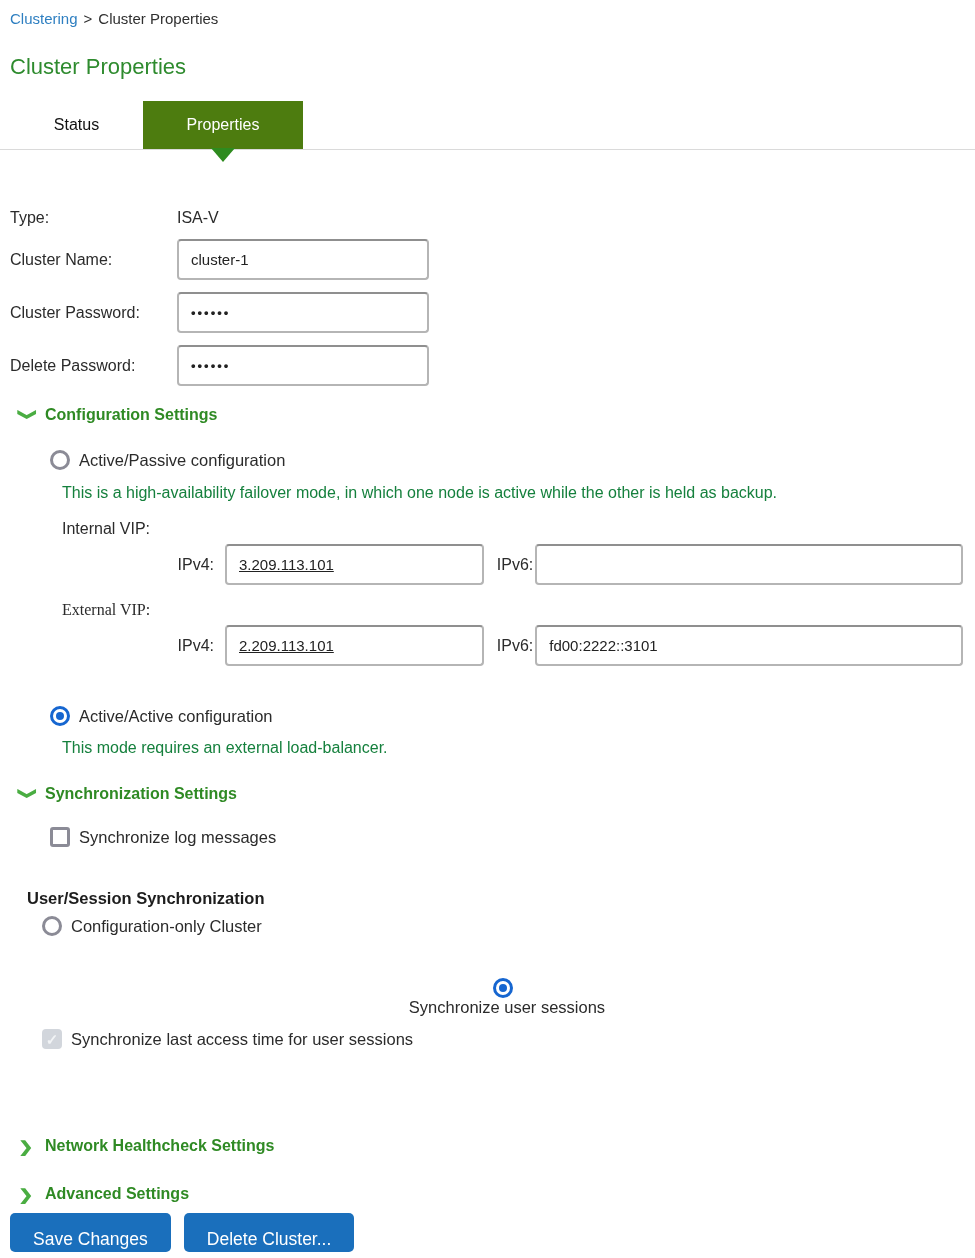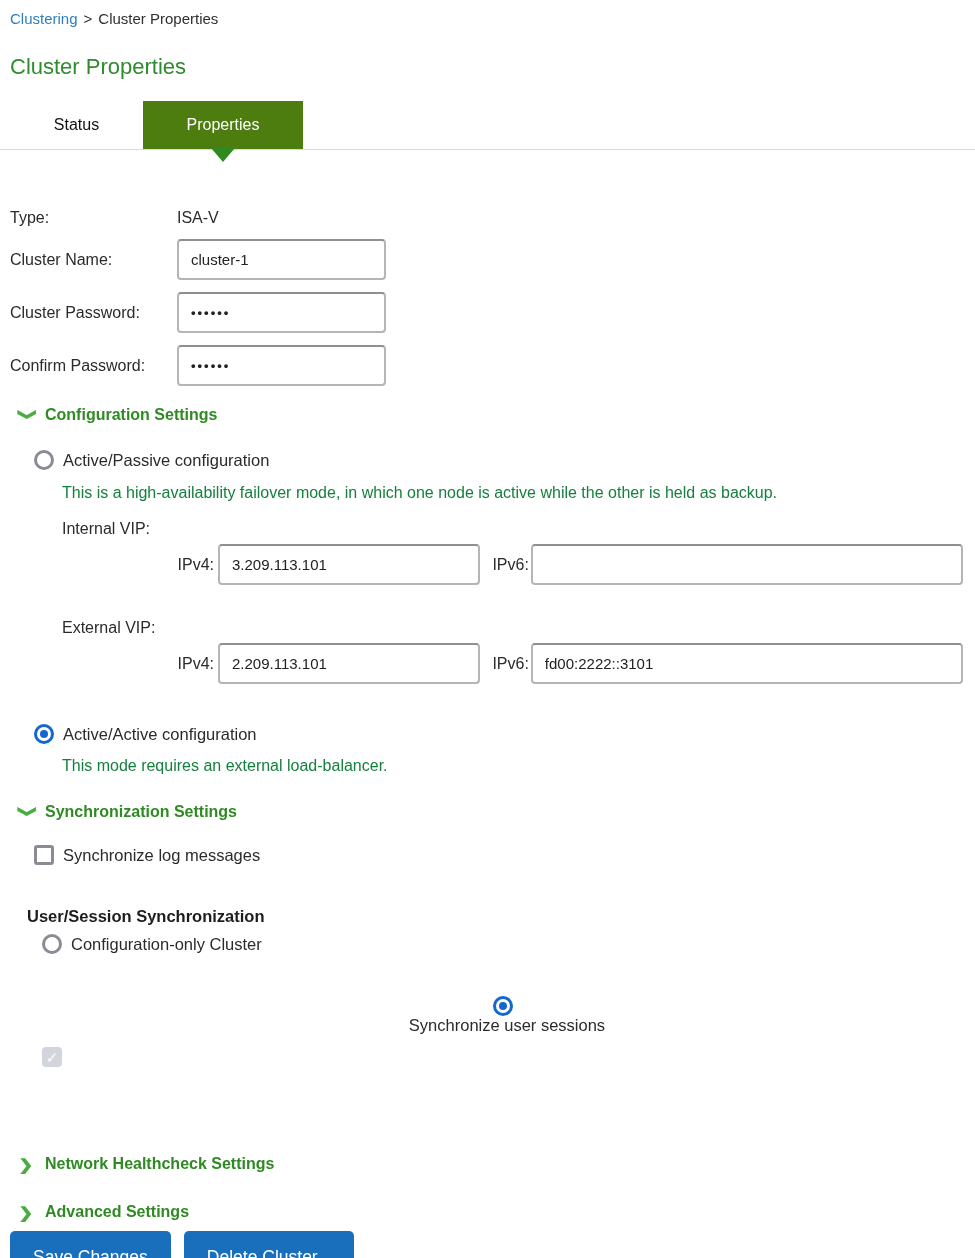--- a/index.html
+++ b/index.html
@@ -40,21 +40,21 @@
   .form-rows { margin-top:56px; }
   .frow { display:flex; align-items:center; margin-bottom:12px; }
   .flabel { width:167px; font-size:16px; flex:0 0 167px; }
   .type-row { margin-bottom:9px; min-height:24px; }
   .type-value { font-size:16px; }
   input.txt {
     height:41px; border:2px solid #b5b5b5; border-top-color:#8f8f8f;
     border-radius:4px; padding:0 12px; font-size:15px; color:#222;
     font-family:"Liberation Sans", sans-serif; outline:none; background:#fff;
   }
-  .w-name { width:209px; }
+  .w-name { width:252px; }
   input.pwd { letter-spacing:2px; font-size:13px; font-weight:700; }
 
   
   .section-head {
     display:flex; align-items:center; margin-top:20px; cursor:pointer;
     margin-left:10px;
   }
   .chev {
     color:#4aad42; font-weight:900; font-size:15px; line-height:1;
     display:inline-block; width:18px; text-align:left;
@@ -80,44 +80,44 @@
   }
   .checkbox.disabled-checked {
     background:#d2d6dc; border:none; border-radius:4px; cursor:default;
   }
   .checkbox .tick { display:none; }
   .checkbox.disabled-checked .tick {
     display:block; color:#f2f4f6; font-size:15px; font-weight:700; line-height:1;
   }
   .ctl-label { font-size:16.5px; margin-left:9px; color:#2b2b2b; cursor:default; }
 
-  .indent-24 { margin-left:24px; }
+  .indent-24 { margin-left:40px; }
   .indent-32 { margin-left:32px; }
   .desc { margin-left:52px; font-size:16px; color:#15803d; }
 
   
   .vip-title { margin-left:52px; margin-top:18px; font-size:16px; }
   .vip-inputs { display:flex; align-items:center; margin-top:6px; }
   .lbl-ipv4 { flex:0 0 204px; text-align:right; font-size:16px; }
   .lbl-ipv6 { flex:0 0 45px; margin-left:4px; text-align:right; font-size:16px; }
-  .w-ip4 { width:271px; margin-left:4px; }
+  .w-ip4 { width:271px; margin-left:11px;text-decoration:underline; }
   .w-ip6 { width:448px; margin-left:2px; }
 
   .subhead { font-size:16.5px; font-weight:700; color:#1d1d1d; margin:42px 0 0 17px; }
 
   
   .buttons { display:flex; gap:13px; margin-top:10px; }
   .btn {
     background:#1a6fbc; color:#fff; border:none; border-radius:5px;
     height:39px; font-size:17.5px; padding:16px 23px; cursor:pointer;
     font-family:"Liberation Sans", sans-serif;
   }
 
   
-  .mt-26 { margin-top:26px; } .mt-14 { margin-top:14px; } .mt-16 { margin-top:34px; }
+  .mt-26 { margin-top:26px; } .mt-14 { margin-top:14px; } .mt-16 { margin-top:16px;font-family:Liberation Serif, serif; }
   .mt-40 { margin-top:40px; } .mt-13 { margin-top:13px; } .mt-28 { margin-top:28px; }
   .mt-24 { margin-top:24px; } .mt-8 { margin-top:8px; } .mt-42 { margin-top:42px;flex-direction:column; }
   .mt-12 { margin-top:12px; } .mt-88 { margin-top:88px; } .mt-30 { margin-top:30px; }
 </style>
 </head>
 <body>
 
 <div class="page">
 
   <div class="breadcrumb">
@@ -141,21 +141,21 @@
     </div>
     <div class="frow">
       <div class="flabel">Cluster Name:</div>
       <input class="txt w-name" type="text" value="cluster-1" style="">
     </div>
     <div class="frow">
       <div class="flabel">Cluster Password:</div>
       <input class="txt w-name pwd" type="text" value="••••••" style="">
     </div>
     <div class="frow" style="margin-bottom:0;">
-      <div class="flabel">Confirm Password:</div>
+      <div class="flabel">Delete Password:</div>
       <input class="txt w-name pwd" type="text" value="••••••" style="">
     </div>
   </div>
 
   <div class="section-head">
     <span class="chev down">❯</span>
     <span class="section-title">Configuration Settings</span>
   </div>
 
   <div class="ctl-row indent-24 mt-26">
@@ -213,20 +213,21 @@
     <span class="radio checked">
         <span class="dot"></span>
       </span>
     <span class="ctl-label">Synchronize user sessions</span>
   </div>
 
   <div class="ctl-row indent-32 mt-12">
     <span class="checkbox disabled-checked">
         <span class="tick">✓</span>
       </span>
+    <span class="ctl-label">Synchronize last access time for user sessions</span>
   </div>
 
   <div class="section-head mt-88">
     <span class="chev right">❯</span>
     <span class="section-title">Network Healthcheck Settings</span>
   </div>
 
   <div class="section-head mt-30">
     <span class="chev right">❯</span>
     <span class="section-title">Advanced Settings</span>

